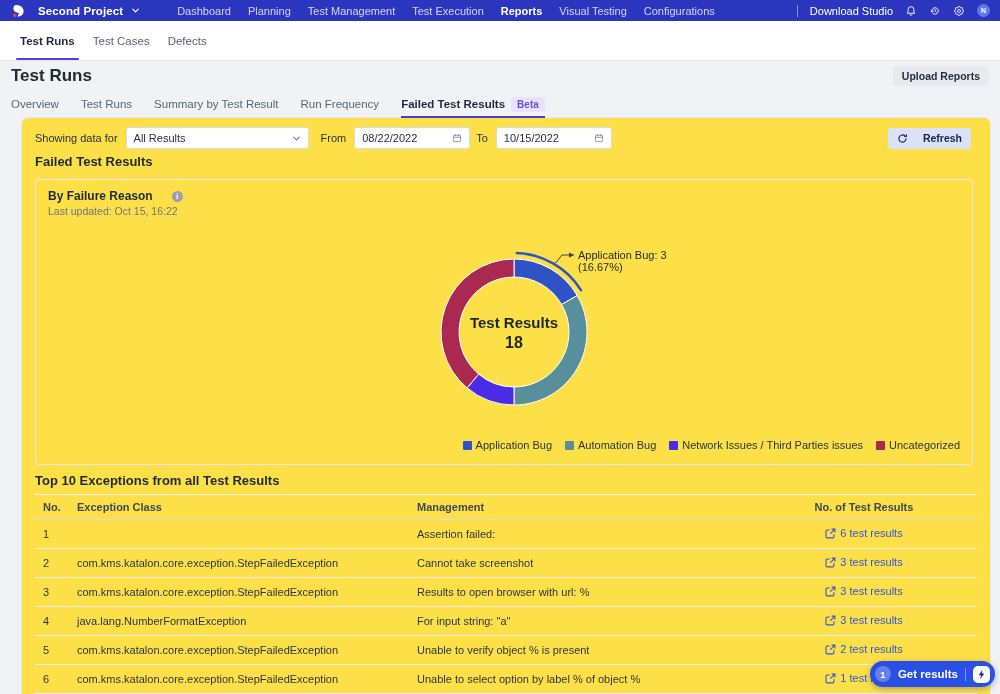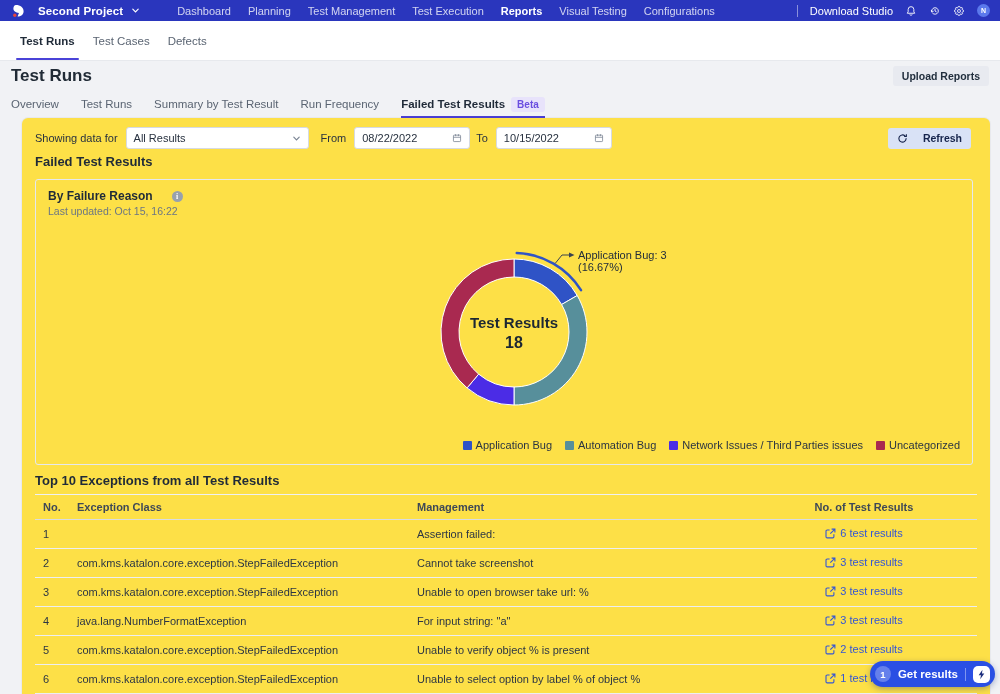--- a/index.html
+++ b/index.html
@@ -284,21 +284,21 @@
               <svg width="11" height="11" viewBox="0 0 12 12">
                 <path d="M5 2.2H2.4C1.6 2.2 1.1 2.7 1.1 3.5v6C1.1 10.3 1.6 10.8 2.4 10.8h6c.8 0 1.3-.5 1.3-1.3V6.9" fill="none" stroke="#3355d6" stroke-width="1.2"></path>
                 <path d="M7.2 1.2h3.6v3.6M10.6 1.4 5.8 6.2" fill="none" stroke="#3355d6" stroke-width="1.2"></path>
               </svg>
               <span>3 test results</span>
             </a></td>
         </tr>
         <tr>
           <td>3</td>
           <td>com.kms.katalon.core.exception.StepFailedException</td>
-          <td>Unable to open browser take url: %</td>
+          <td>Results to open browser with url: %</td>
           <td class="results"><a href="#" class="result-link">
               <svg width="11" height="11" viewBox="0 0 12 12">
                 <path d="M5 2.2H2.4C1.6 2.2 1.1 2.7 1.1 3.5v6C1.1 10.3 1.6 10.8 2.4 10.8h6c.8 0 1.3-.5 1.3-1.3V6.9" fill="none" stroke="#3355d6" stroke-width="1.2"></path>
                 <path d="M7.2 1.2h3.6v3.6M10.6 1.4 5.8 6.2" fill="none" stroke="#3355d6" stroke-width="1.2"></path>
               </svg>
               <span>3 test results</span>
             </a></td>
         </tr>
         <tr>
           <td>4</td>

